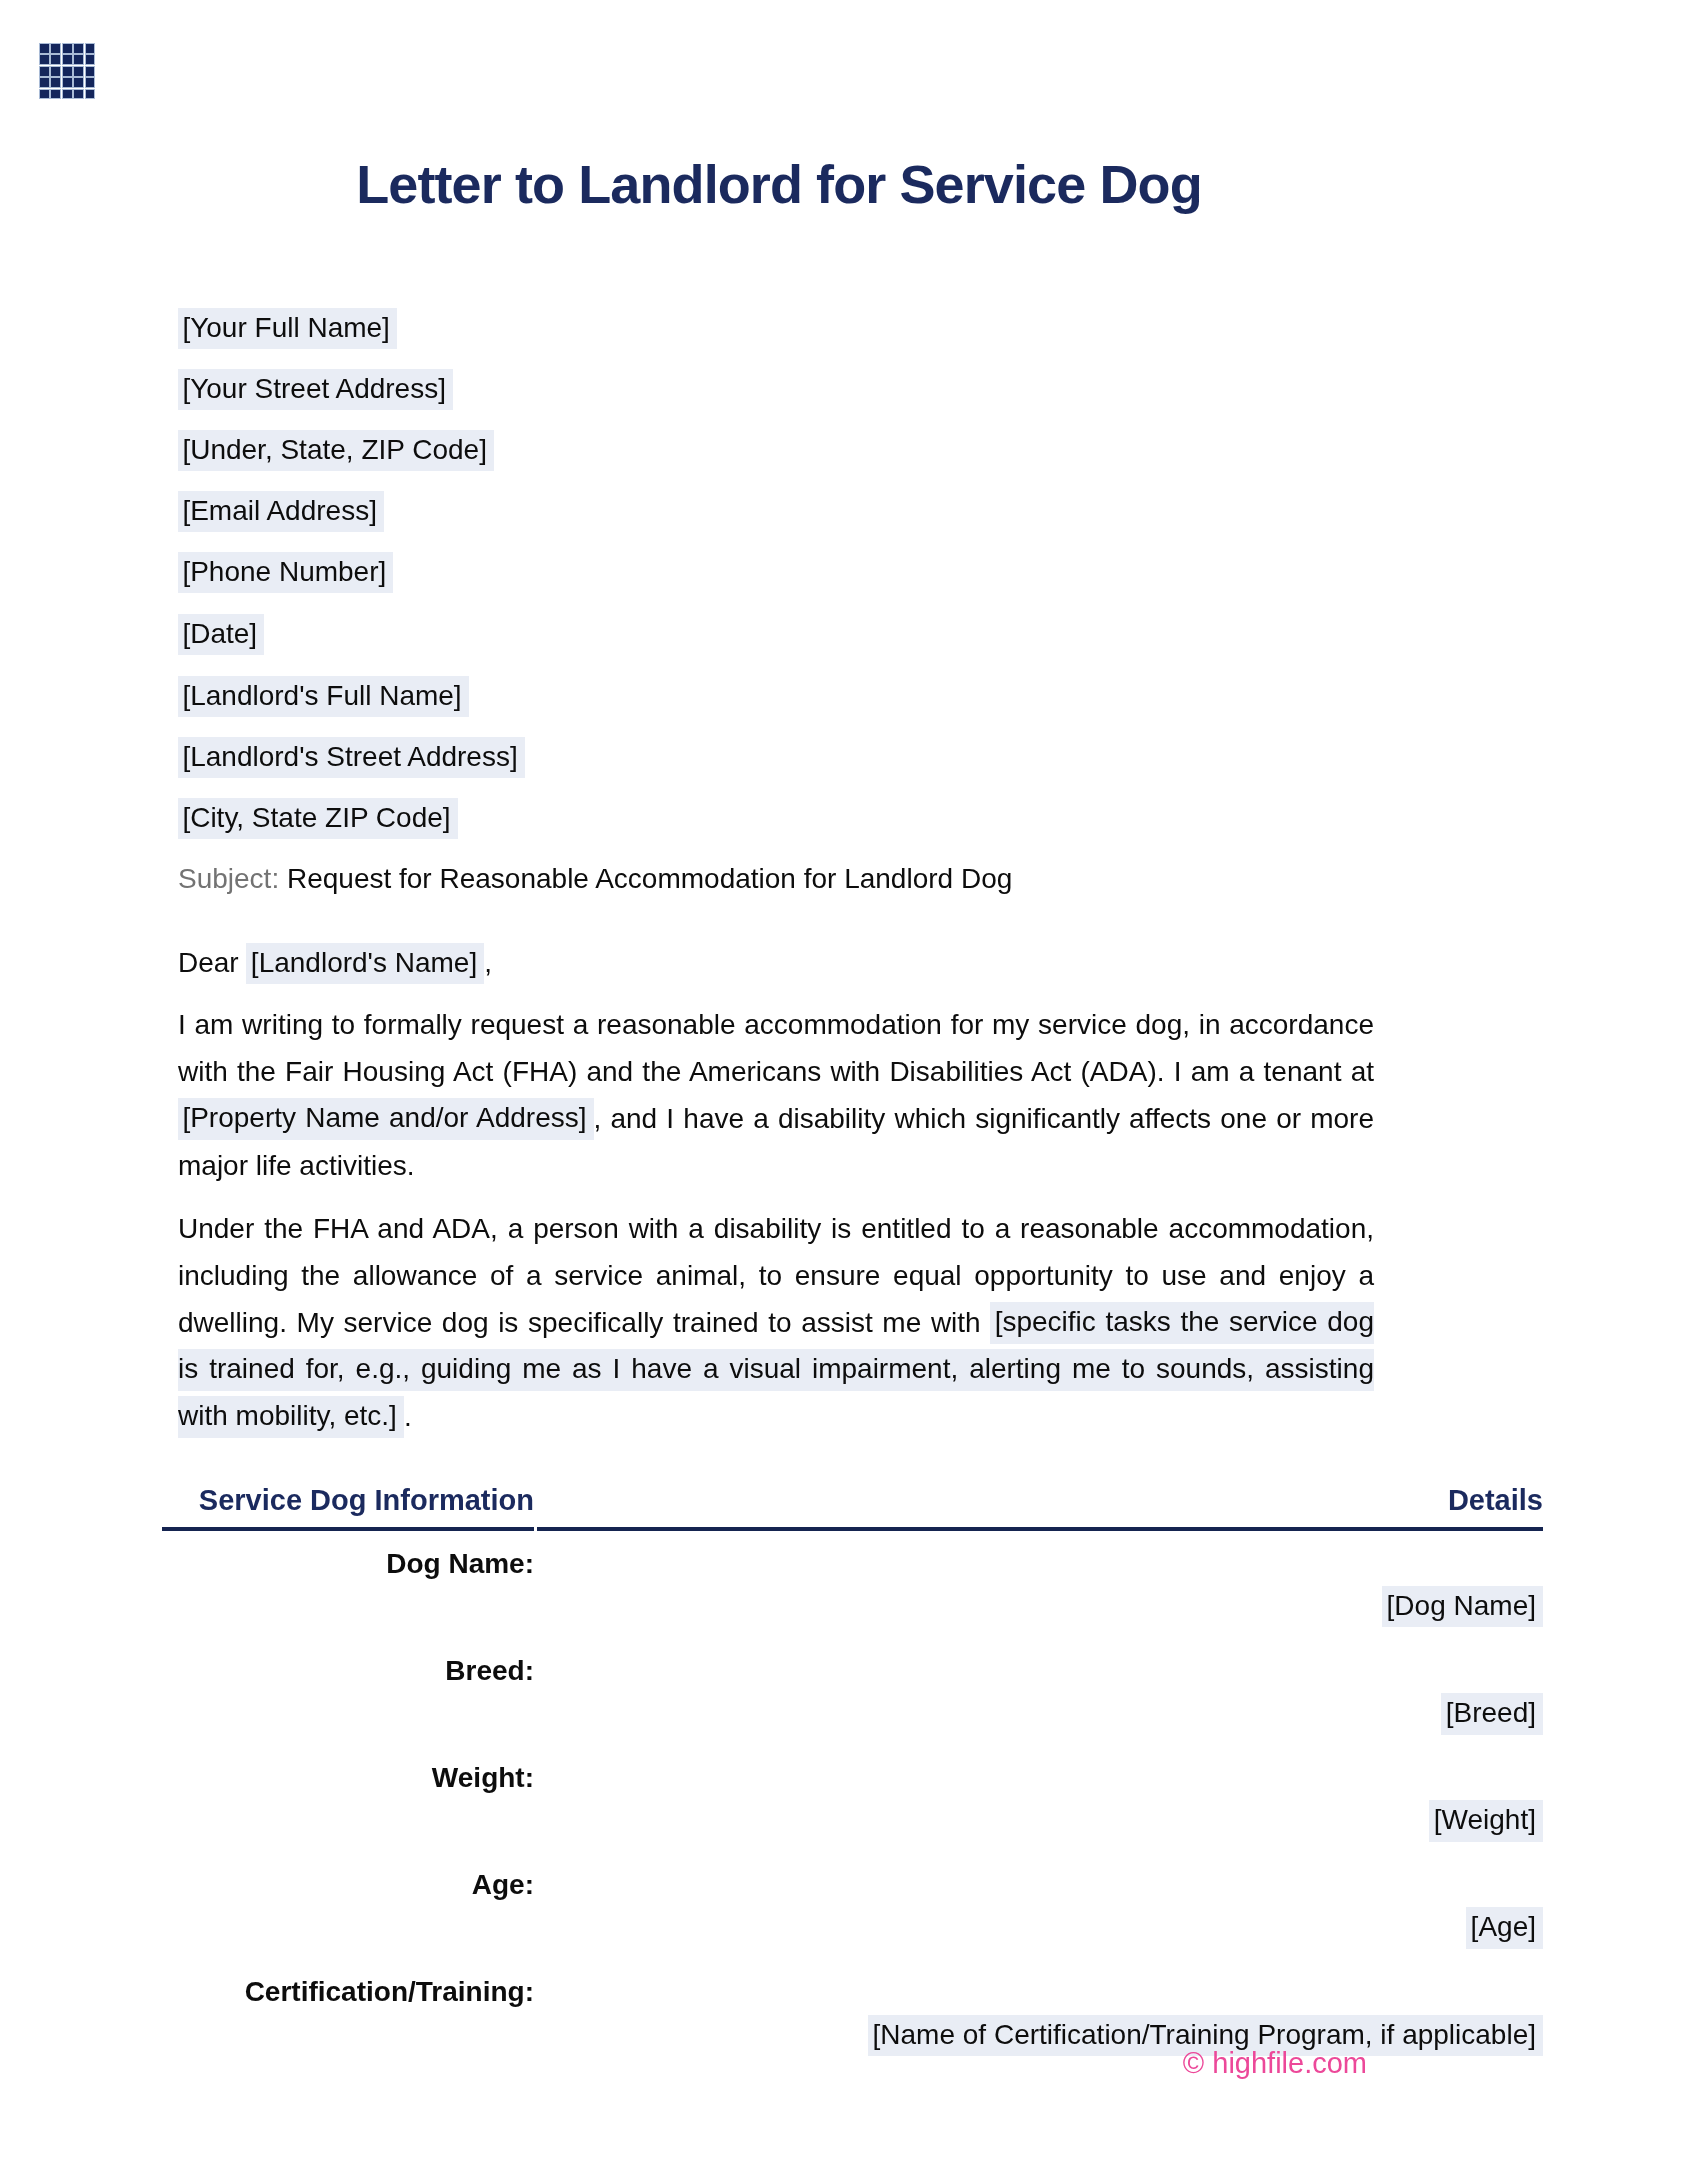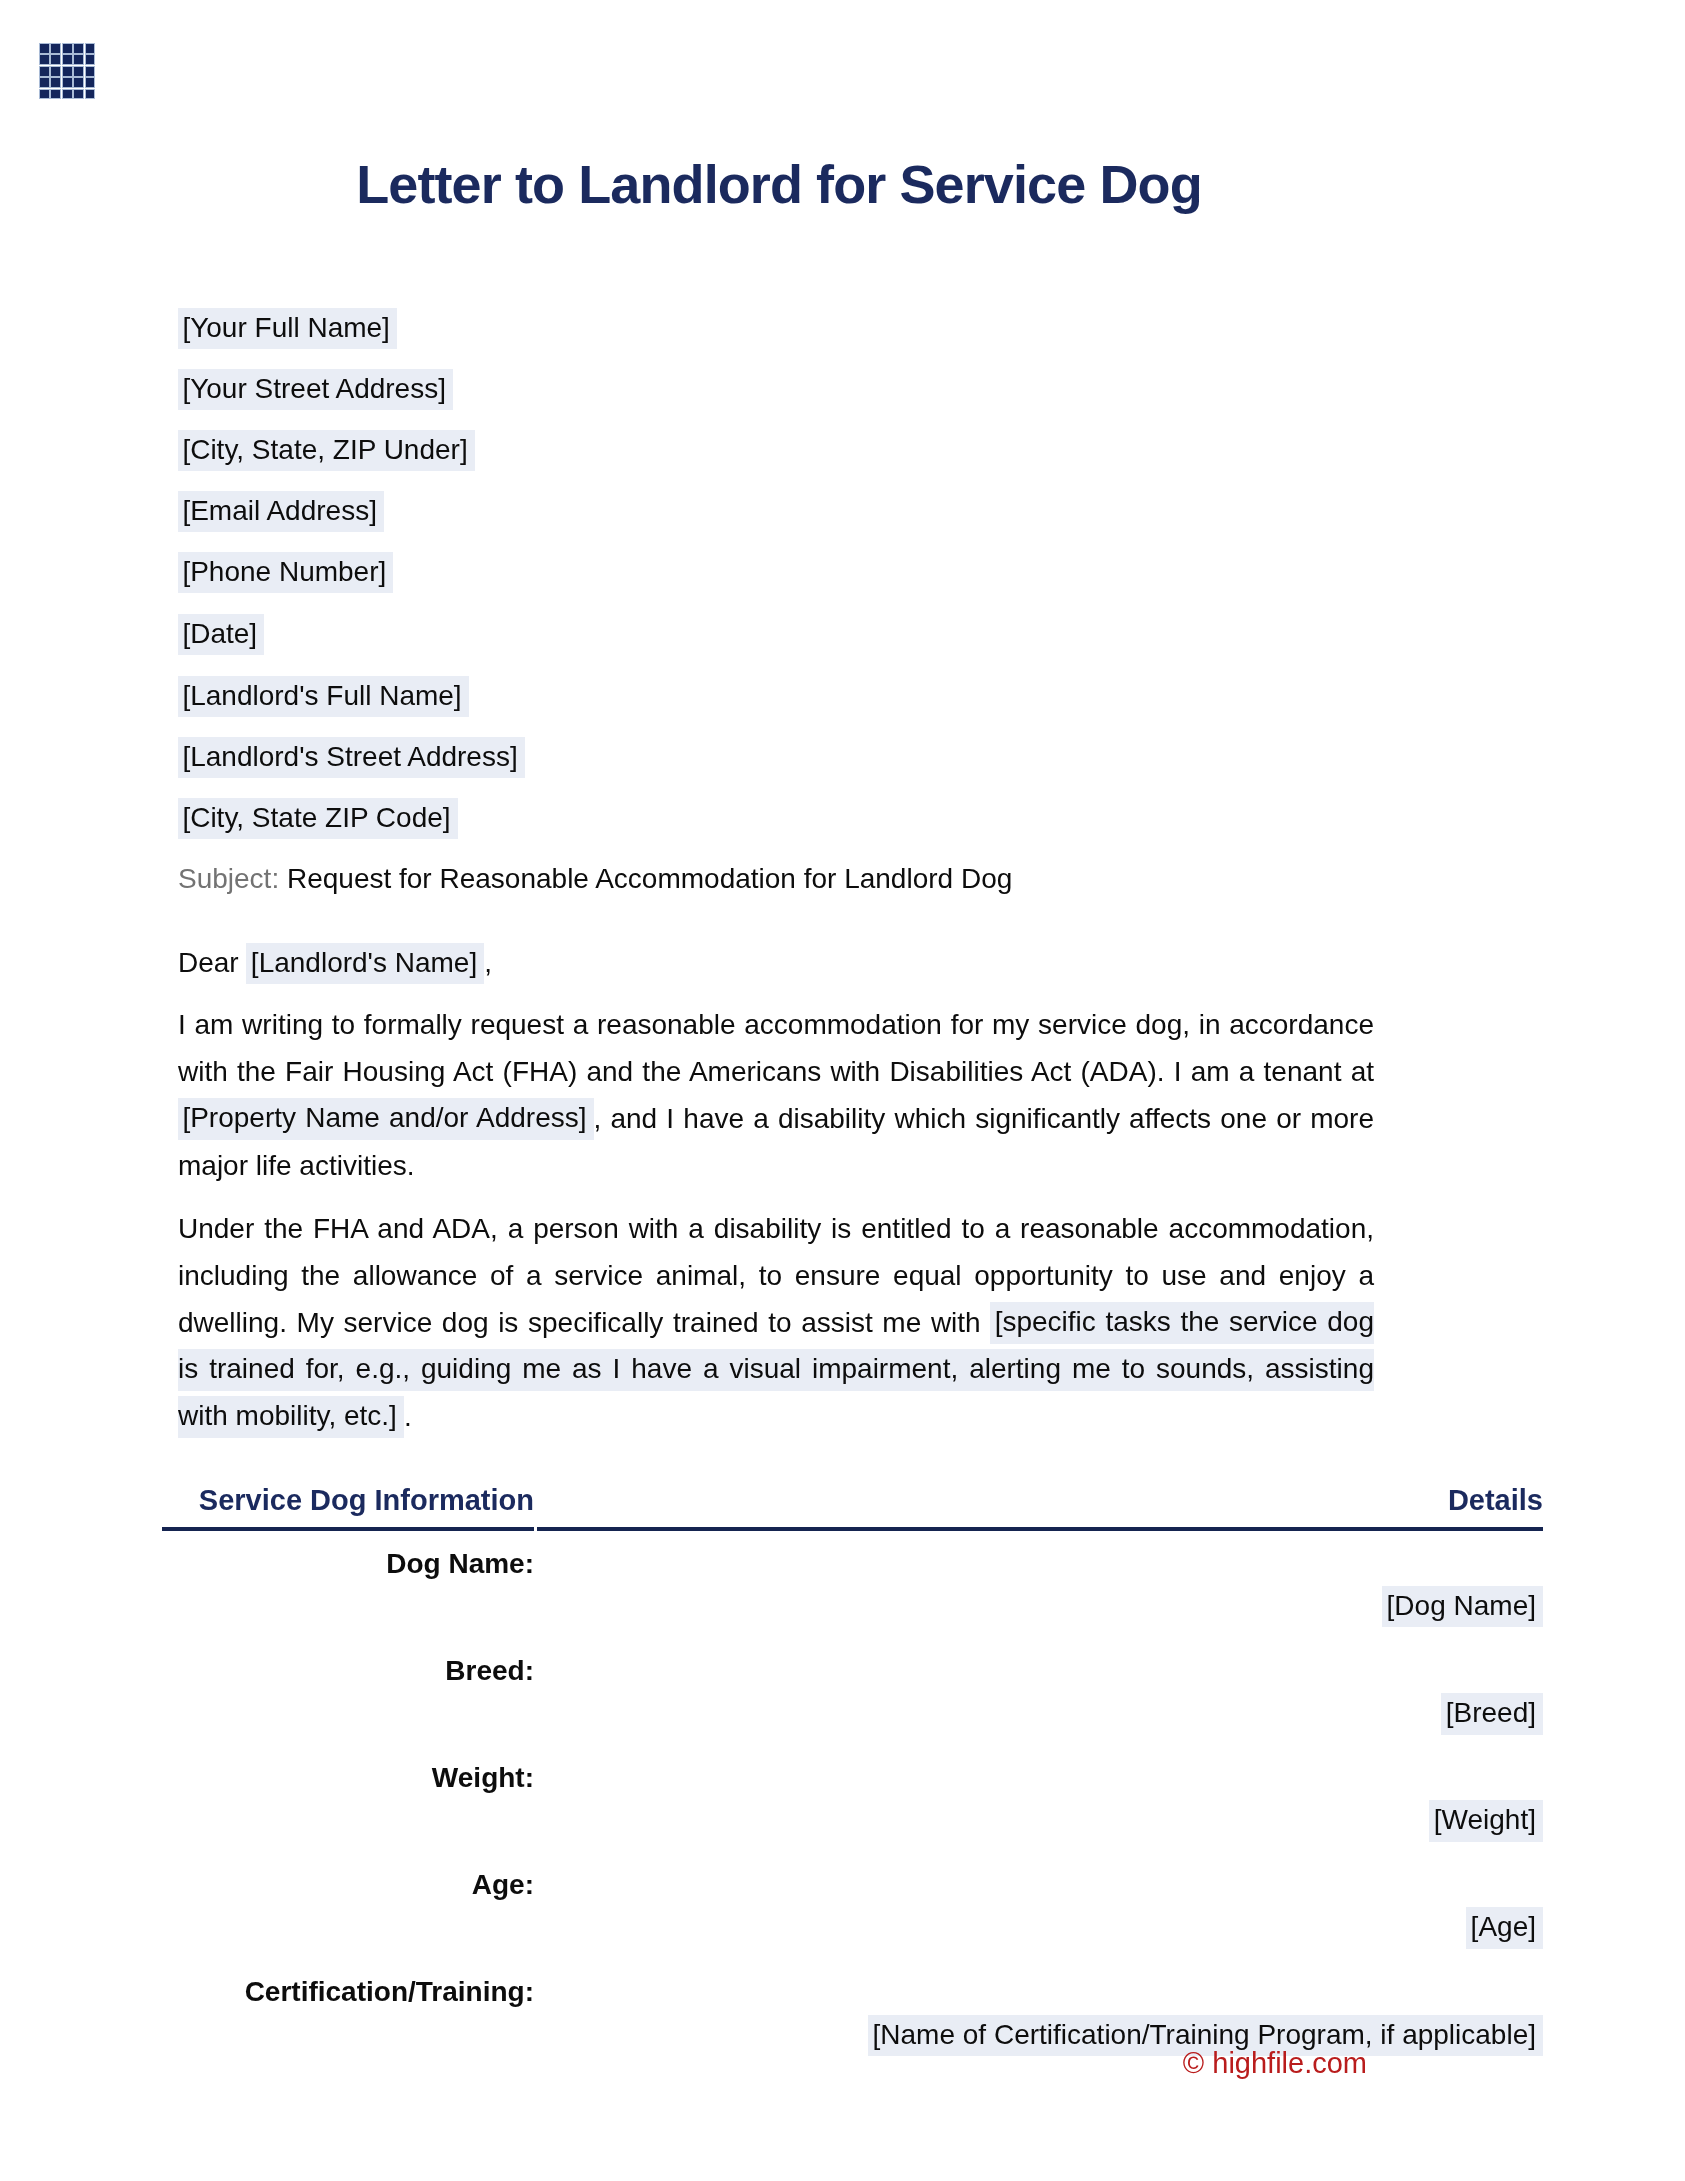--- a/index.html
+++ b/index.html
@@ -95,21 +95,21 @@
   .dt-row { padding: 12.3px 0; flex-direction: column; }
   .dt-row .cell { line-height: 40px; font-size: 28px; }
   .dt-row .label { font-weight: bold; }
 
   .footer {
     position: absolute;
     top: 2045px;
     right: 191px;
     font-size: 29px;
     line-height: 37px;
-    color: #b91c1c;
+    color: #ec4899;
   }
 </style>
 </head>
 <body>
 
 <div class="page">
 
   <div class="logo" id="logo">
       <span></span>
       <span></span>
@@ -137,21 +137,21 @@
       <span></span>
       <span></span>
     </div>
 
   <h1 class="title">Letter to Landlord for Service Dog</h1>
 
   <div class="content">
 
     <p class="field-line first-field"><span class="hl">[Your Full Name]</span></p>
     <p class="field-line"><span class="hl">[Your Street Address]</span></p>
-    <p class="field-line"><span class="hl">[City, State, ZIP Under]</span></p>
+    <p class="field-line"><span class="hl">[Under, State, ZIP Code]</span></p>
     <p class="field-line"><span class="hl">[Email Address]</span></p>
     <p class="field-line"><span class="hl">[Phone Number]</span></p>
 
     <p class="field-line gap-before"><span class="hl">[Date]</span></p>
 
     <p class="field-line gap-before"><span class="hl">[Landlord's Full Name]</span></p>
     <p class="field-line"><span class="hl">[Landlord's Street Address]</span></p>
     <p class="field-line"><span class="hl">[City, State ZIP Code]</span></p>
 
     <p class="subject-line"><span class="subject-label">Subject:</span><span> Request for Reasonable Accommodation for Landlord Dog</span></p>

